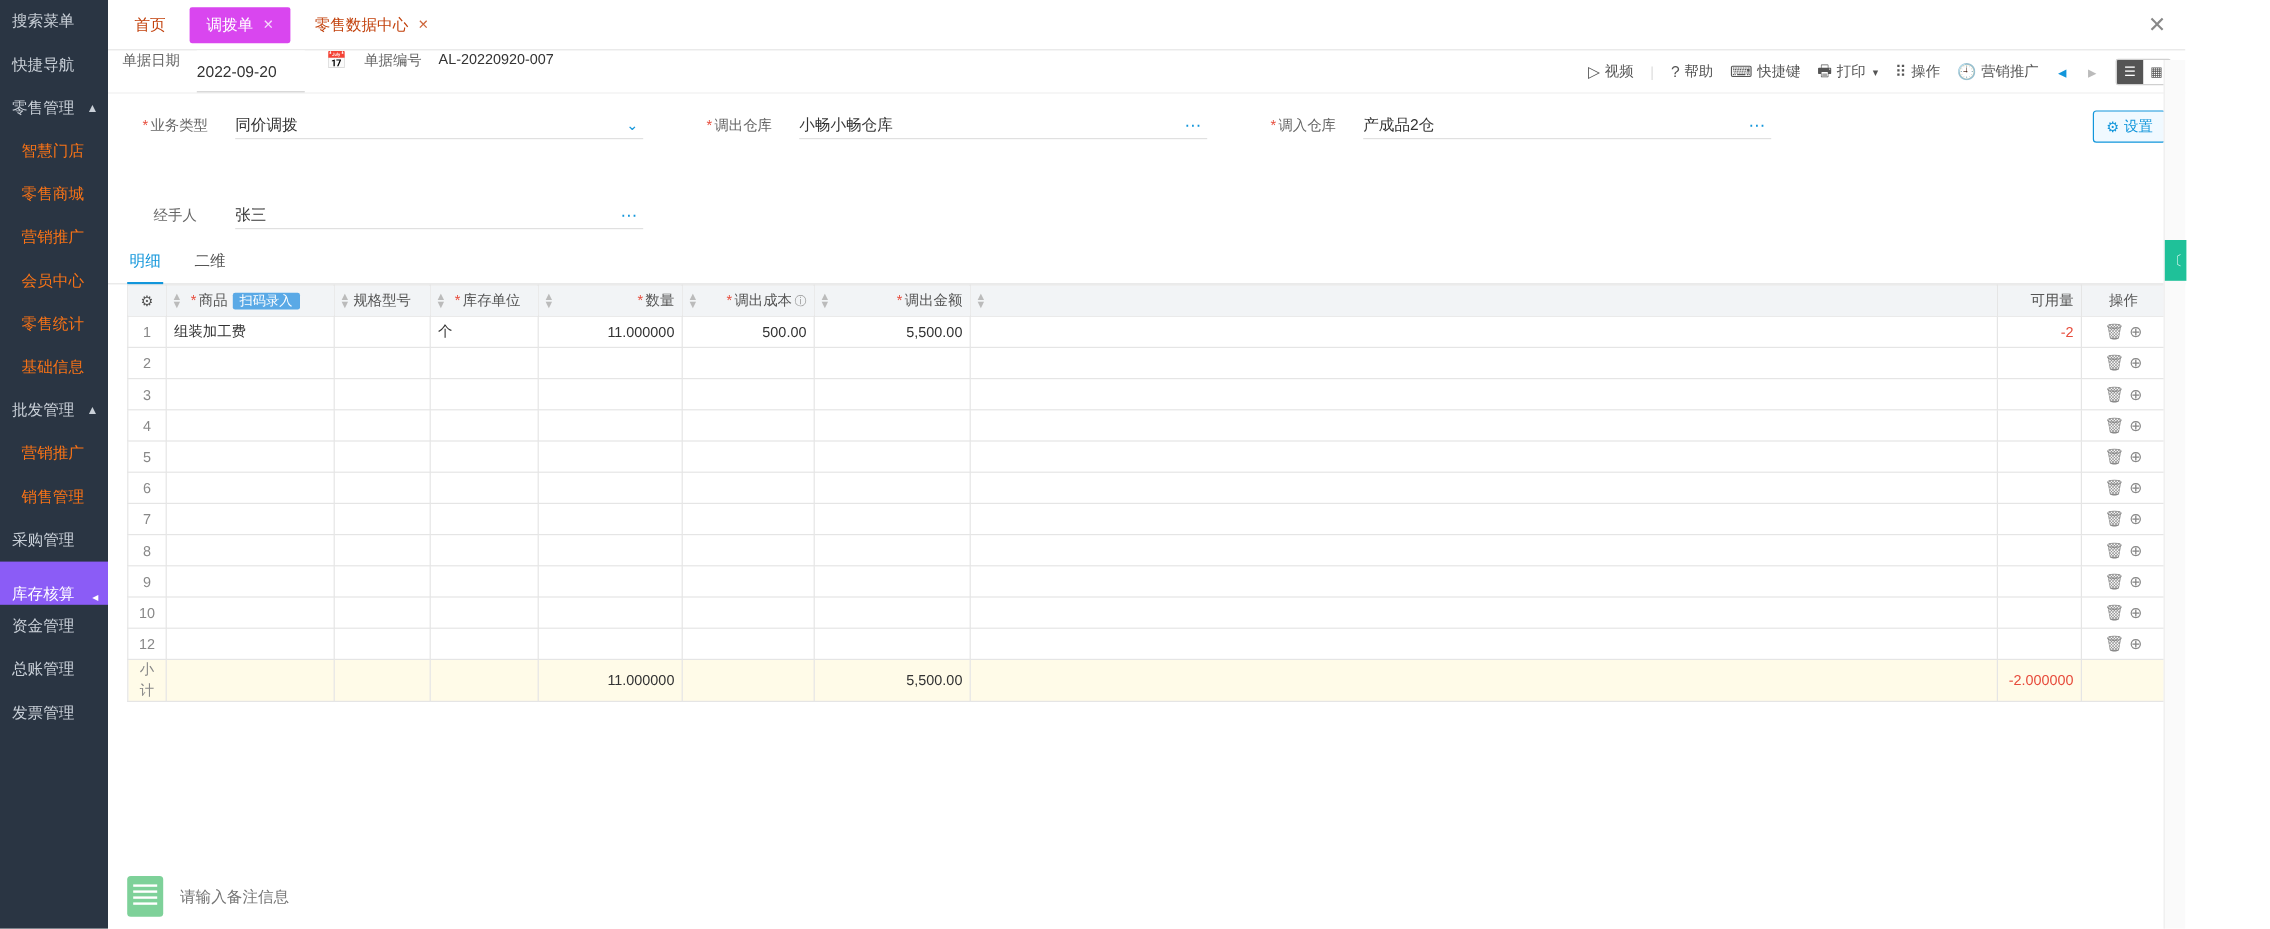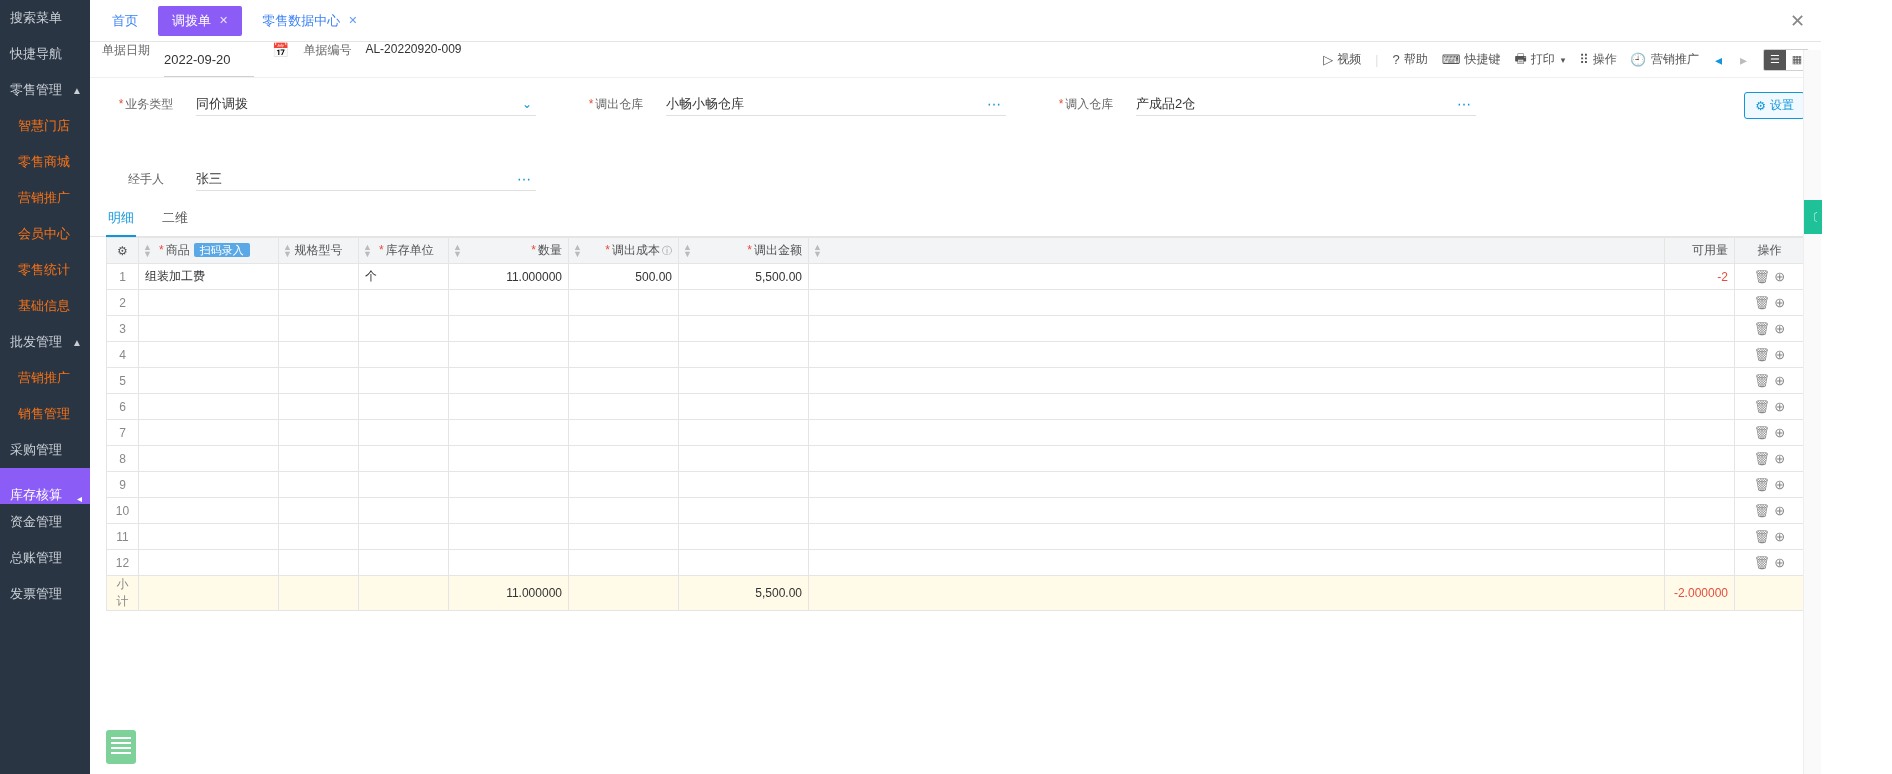--- a/index.html
+++ b/index.html
@@ -11,22 +11,22 @@
 .sidebar-item { height: 36px; display: flex; align-items: center; padding-left: 10px; cursor: pointer; }
 .sidebar-item.sub { padding-left: 18px; color: #f97316; }
 .sidebar-item.active { background: #8b5cf6; color: #fff; align-items: flex-end; }
 .sidebar-item .caret { margin-left: auto; margin-right: 8px; font-size: 10px; }
 
 
 .main { flex: 1; display: flex; flex-direction: column; background: #fff; position: relative; }
 
 
 .tabbar { height: 42px; border-bottom: 1px solid #e5e5e5; display: flex; align-items: center; padding: 0 8px; }
-.tab { height: 30px; padding: 0 14px; display: flex; align-items: center; border-radius: 2px; margin-right: 6px; cursor: pointer; font-size: 13px; color: #3b82f6; }
-.tab.active { background: #8b5cf6; color: #fff; }
+.tab { height: 30px; padding: 0 14px; display: flex; align-items: center; border-radius: 2px; margin-right: 6px; cursor: pointer; font-size: 13px; color: #c2410c; }
+.tab.active { background: #d946ef; color: #fff; }
 .tab .tab-close { margin-left: 8px; font-size: 11px; opacity: .8; cursor: pointer; }
 .tabbar .tabbar-close { margin-left: auto; margin-right: 8px; font-size: 18px; color: #888; cursor: pointer; }
 
 
 .form-header { height: 36px; display: flex; padding: 0 12px; gap: 14px; border-bottom: 1px solid #f0f0f0; }
 .form-header .lbl { color: #666; }
 .date-input { border: none; border-bottom: 1px solid #d0d0d0; width: 90px; font-size: 13px; color: #333; padding: 2px 0; outline: none; }
 .cal-icon { color: #1296db; font-size: 14px; margin-left: 4px; }
 .docno { color: #333; }
 .toolbar { margin-left: auto; display: flex; align-items: center; gap: 14px; color: #555; }
@@ -160,21 +160,21 @@
           <span class="tab-close">✕</span>
         </div>
       <span class="tabbar-close">✕</span>
     </div>
 
     <div class="form-header">
       <span class="lbl">单据日期</span>
       <input class="date-input" value="2022-09-20" style="">
       <span class="cal-icon">📅</span>
       <span class="lbl">单据编号</span>
-      <span class="docno">AL-20220920-009</span>
+      <span class="docno">AL-20220920-007</span>
 
       <div class="toolbar">
         <span class="tbtn">
             <span class="icon">▷</span>
             <span>视频</span>
           </span>
         <span class="sep">|</span>
         <span class="tbtn">
             <span class="icon">?</span>
             <span>帮助</span>
@@ -392,32 +392,20 @@
               <td></td>
               <td></td>
               <td></td>
               <td></td>
               <td></td>
               <td></td>
               <td></td>
               <td class="op-col"><span class="row-op">🗑</span><span class="row-op">⊕</span></td>
             </tr>
           <tr>
-              <td class="idx-col">11</td>
-              <td></td>
-              <td></td>
-              <td></td>
-              <td></td>
-              <td></td>
-              <td></td>
-              <td></td>
-              <td></td>
-              <td class="op-col"><span class="row-op">🗑</span><span class="row-op">⊕</span></td>
-            </tr>
-          <tr>
               <td class="idx-col">12</td>
               <td></td>
               <td></td>
               <td></td>
               <td></td>
               <td></td>
               <td></td>
               <td></td>
               <td></td>
               <td class="op-col"><span class="row-op">🗑</span><span class="row-op">⊕</span></td>
@@ -433,19 +421,20 @@
             <td></td>
             <td class="right neg">-2.000000</td>
             <td></td>
           </tr>
         </tbody>
       </table>
     </div>
 
     <div class="footer-area">
       <div class="footer-icon"></div>
+      <input class="remark-input" placeholder="请输入备注信息" style="">
     </div>
 
     <div class="right-rail">
       <div class="rail-btn">〔</div>
     </div>
   </div>
 </div>
 
 </body></html>

